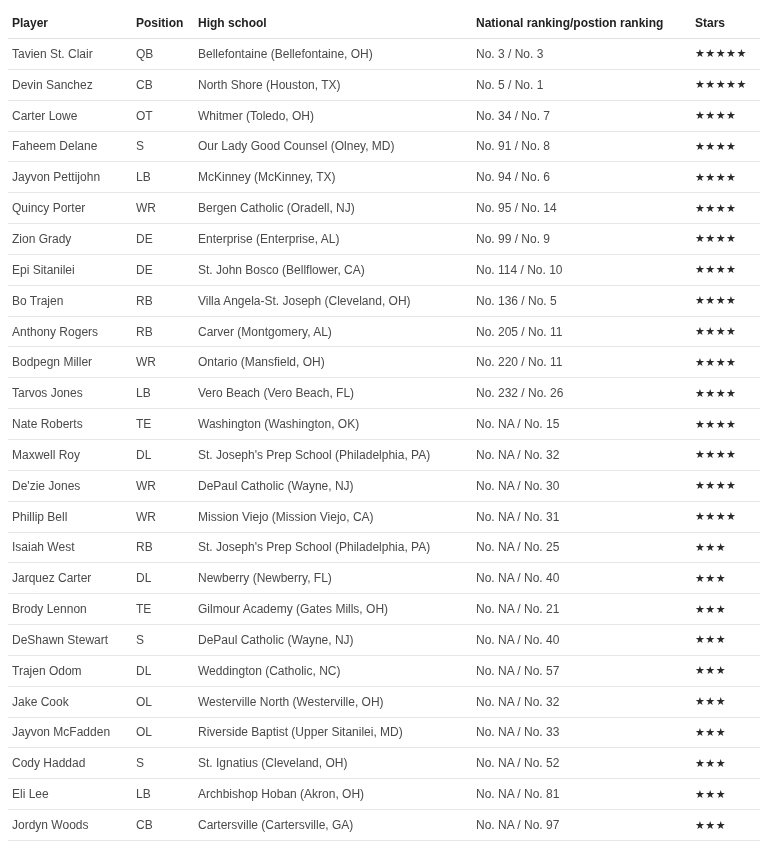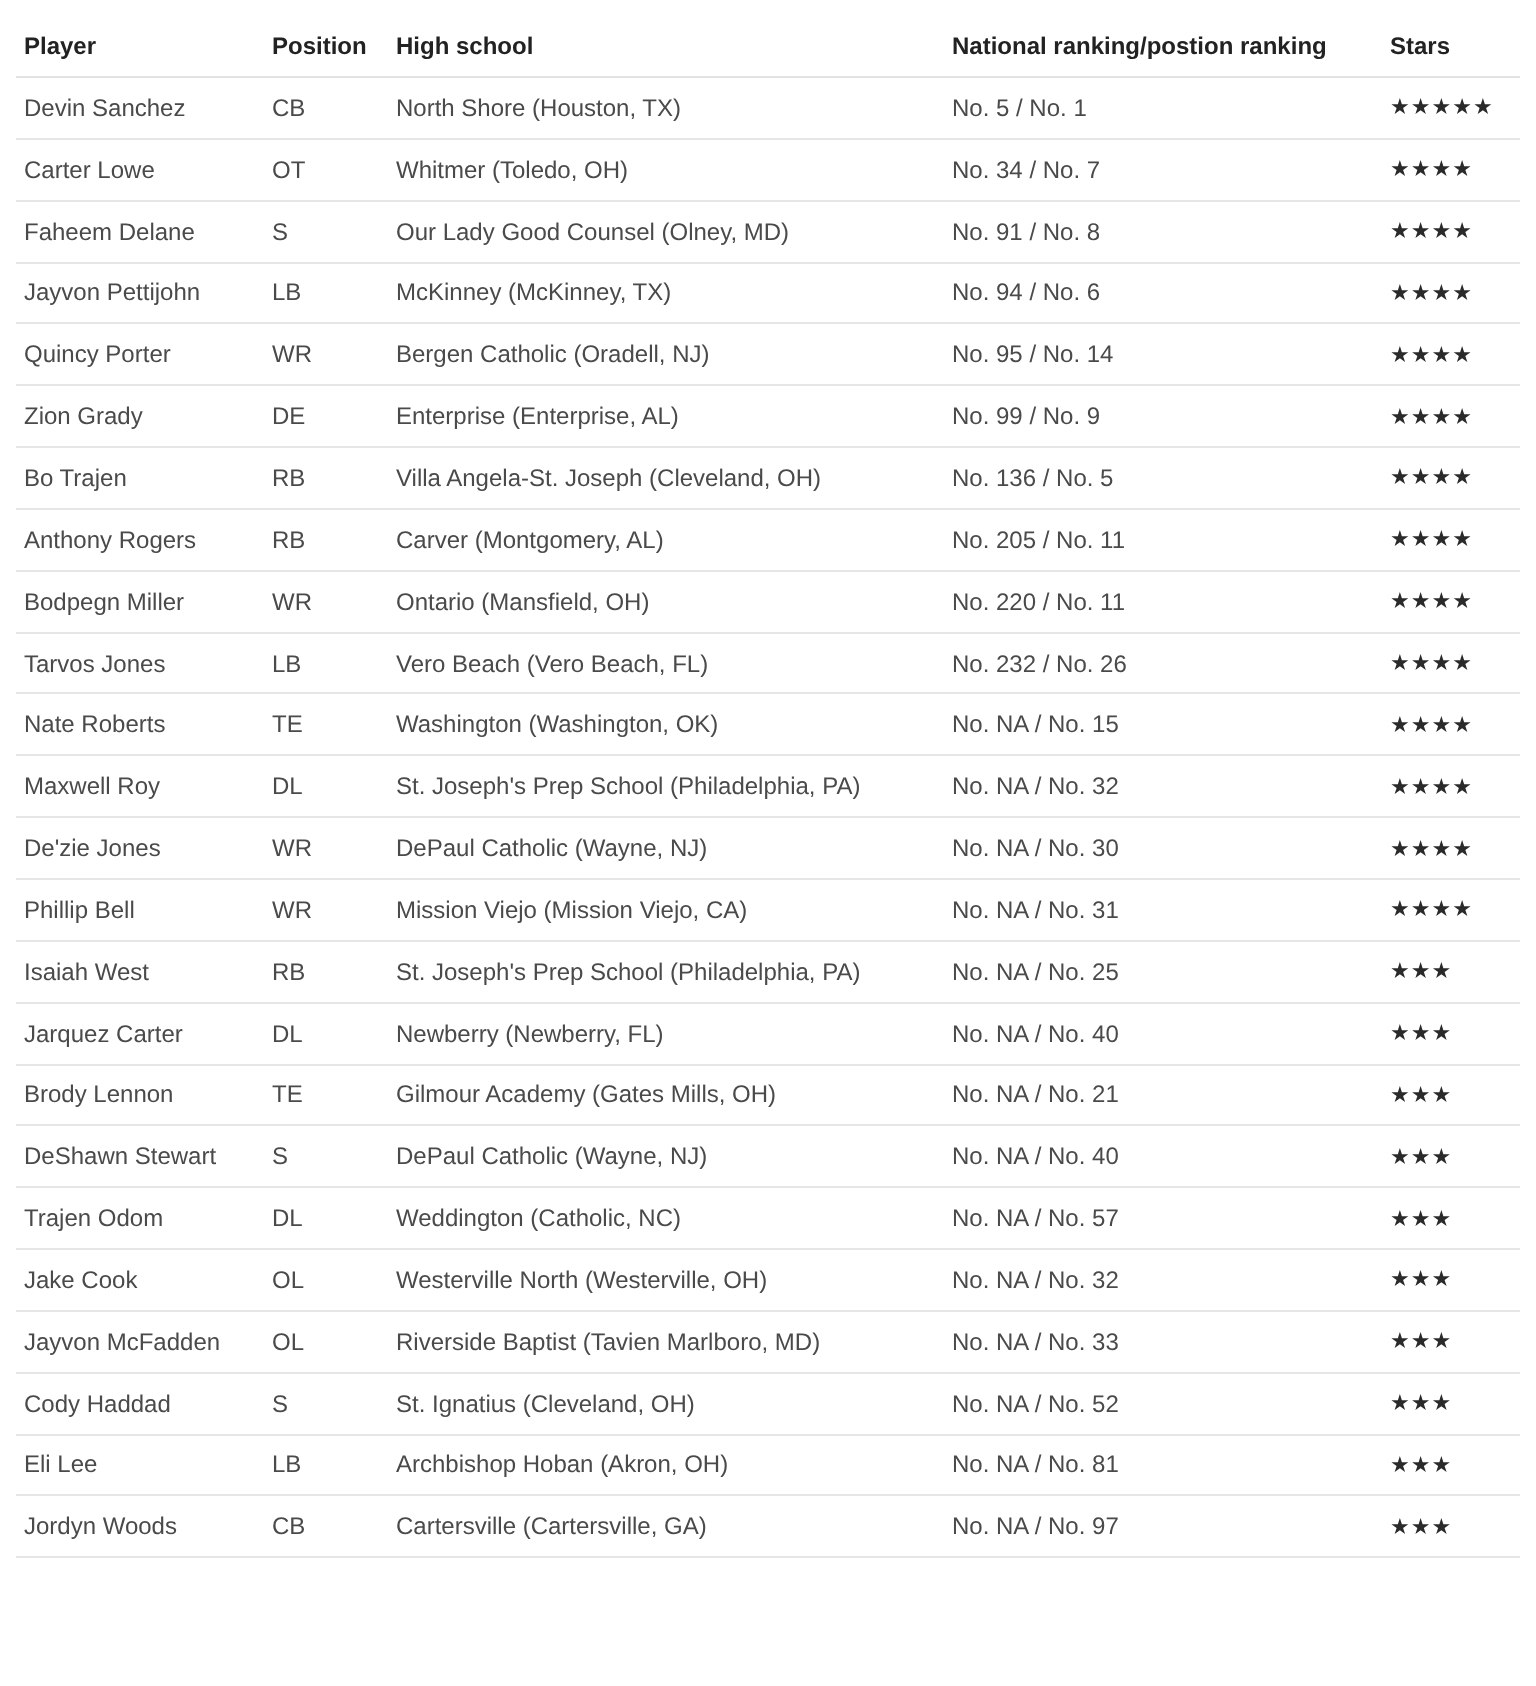--- a/index.html
+++ b/index.html
@@ -73,20 +73,27 @@
       <tr>
         <th>Player</th>
         <th>Position</th>
         <th>High school</th>
         <th>National ranking/postion ranking</th>
         <th>Stars</th>
       </tr>
     </thead>
     <tbody id="tbody">
         <tr>
+          <td>Tavien St. Clair</td>
+          <td>QB</td>
+          <td>Bellefontaine (Bellefontaine, OH)</td>
+          <td>No. 3 / No. 3</td>
+          <td class="stars">★★★★★</td>
+        </tr>
+        <tr>
           <td>Devin Sanchez</td>
           <td>CB</td>
           <td>North Shore (Houston, TX)</td>
           <td>No. 5 / No. 1</td>
           <td class="stars">★★★★★</td>
         </tr>
         <tr>
           <td>Carter Lowe</td>
           <td>OT</td>
           <td>Whitmer (Toledo, OH)</td>
@@ -115,20 +122,27 @@
           <td class="stars">★★★★</td>
         </tr>
         <tr>
           <td>Zion Grady</td>
           <td>DE</td>
           <td>Enterprise (Enterprise, AL)</td>
           <td>No. 99 / No. 9</td>
           <td class="stars">★★★★</td>
         </tr>
         <tr>
+          <td>Epi Sitanilei</td>
+          <td>DE</td>
+          <td>St. John Bosco (Bellflower, CA)</td>
+          <td>No. 114 / No. 10</td>
+          <td class="stars">★★★★</td>
+        </tr>
+        <tr>
           <td>Bo Trajen</td>
           <td>RB</td>
           <td>Villa Angela-St. Joseph (Cleveland, OH)</td>
           <td>No. 136 / No. 5</td>
           <td class="stars">★★★★</td>
         </tr>
         <tr>
           <td>Anthony Rogers</td>
           <td>RB</td>
           <td>Carver (Montgomery, AL)</td>
@@ -215,21 +229,21 @@
         <tr>
           <td>Jake Cook</td>
           <td>OL</td>
           <td>Westerville North (Westerville, OH)</td>
           <td>No. NA / No. 32</td>
           <td class="stars">★★★</td>
         </tr>
         <tr>
           <td>Jayvon McFadden</td>
           <td>OL</td>
-          <td>Riverside Baptist (Tavien Marlboro, MD)</td>
+          <td>Riverside Baptist (Upper Sitanilei, MD)</td>
           <td>No. NA / No. 33</td>
           <td class="stars">★★★</td>
         </tr>
         <tr>
           <td>Cody Haddad</td>
           <td>S</td>
           <td>St. Ignatius (Cleveland, OH)</td>
           <td>No. NA / No. 52</td>
           <td class="stars">★★★</td>
         </tr>

